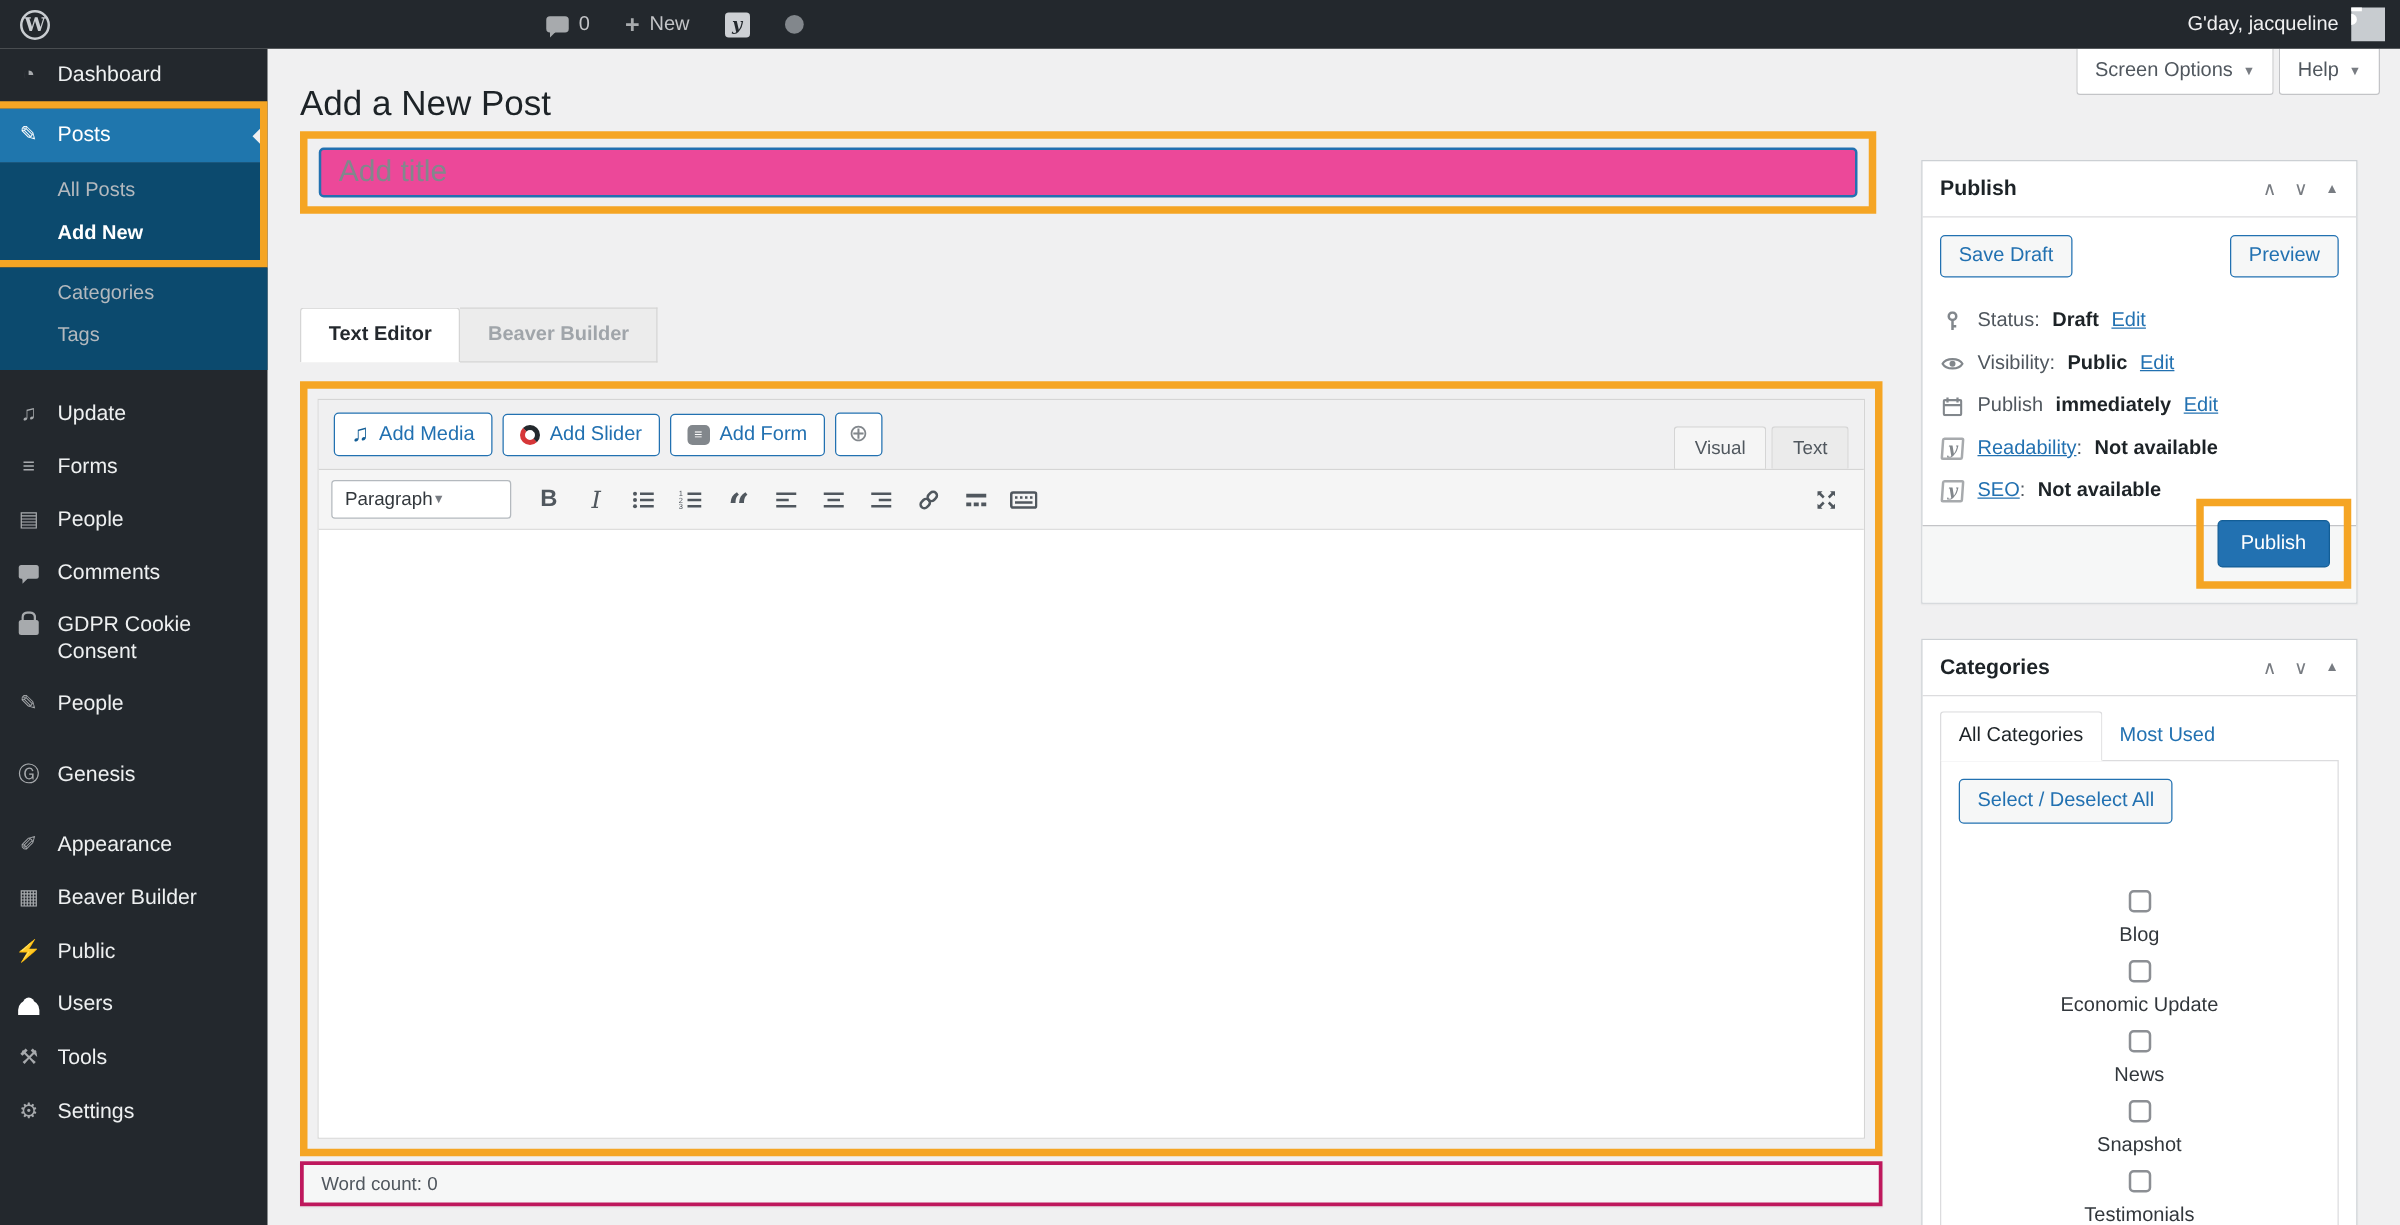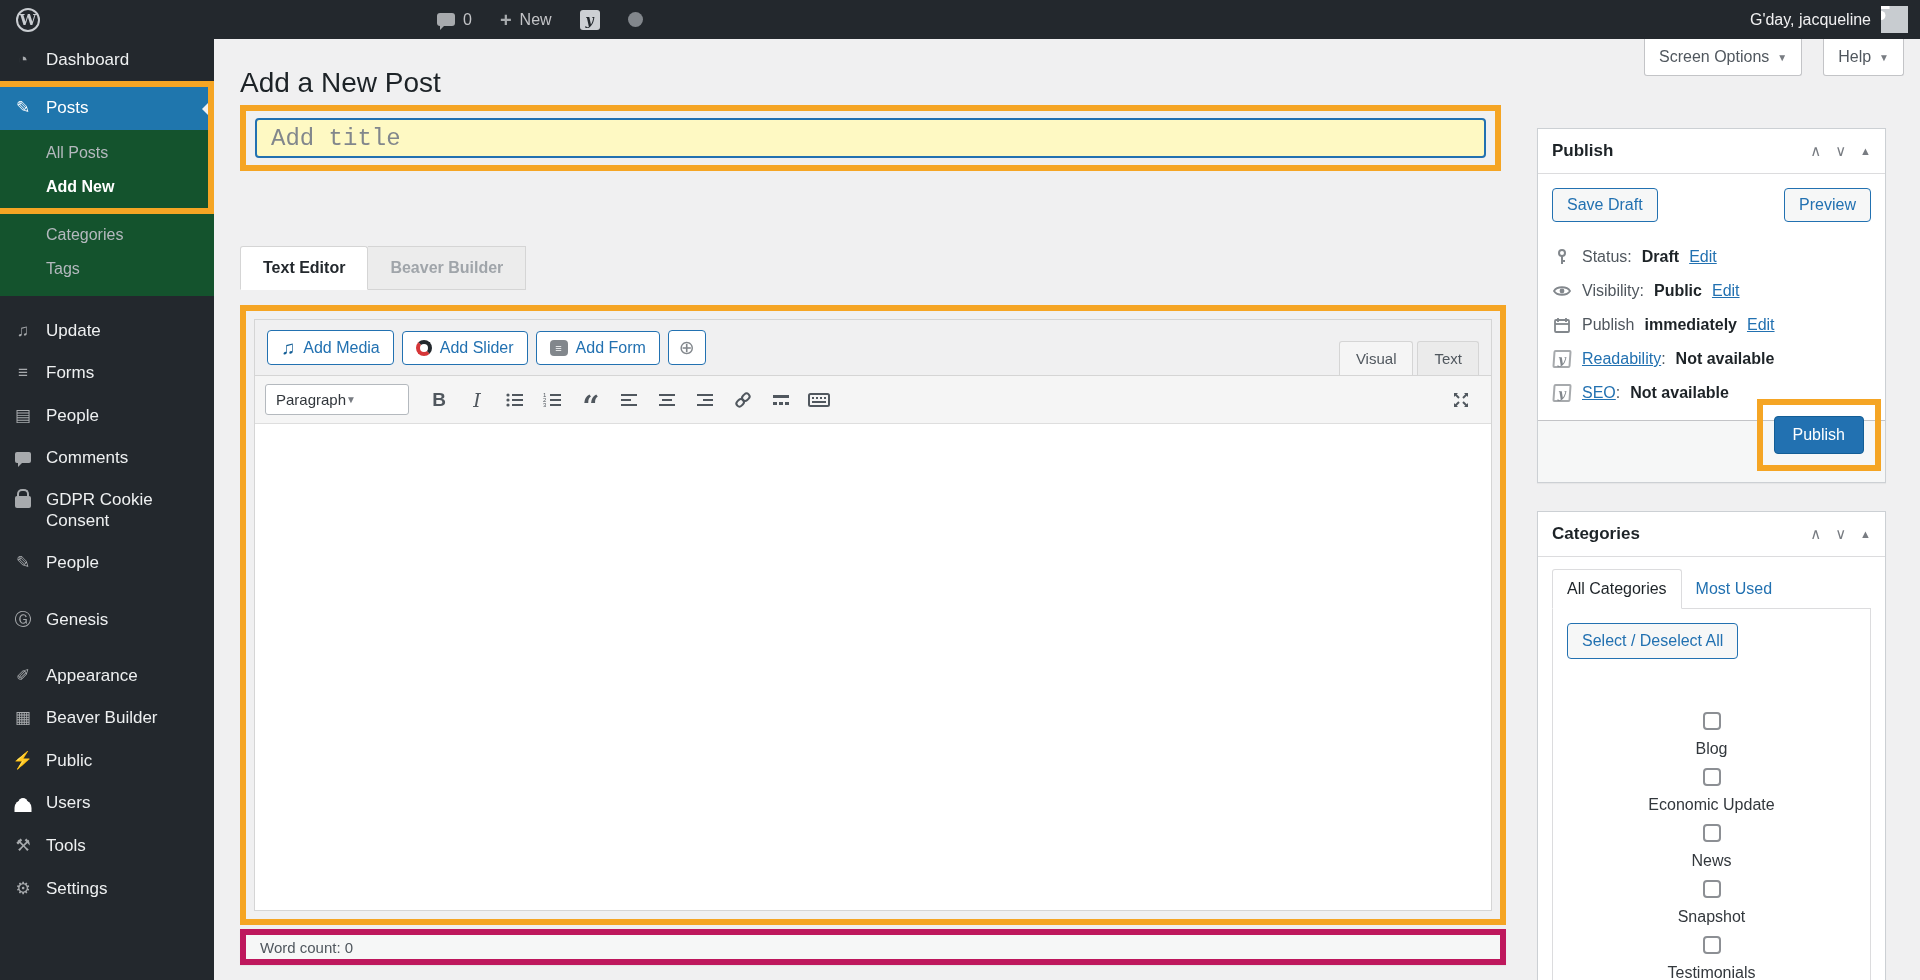--- a/index.html
+++ b/index.html
@@ -36,49 +36,49 @@
   #sidebar { position:absolute; left:0; top:39px; width:214px; bottom:0;
     background:#23282d; color:#eef0f1; z-index:40; }
   .menu-item { display:flex; align-items:flex-start; gap:12px; padding:11px 10px 11px 12px;
     font-size:17px; cursor:pointer; line-height:1.2; }
   .menu-item .mi-icon { width:22px; min-width:22px; text-align:center; color:#a7aaad;
     font-size:17px; line-height:1.2; }
   .menu-item.active { background:#1f76ad; color:#fff; position:relative; }
   .menu-item.active .mi-icon { color:#fff; }
   .active-arrow { position:absolute; right:0; top:50%; transform:translateY(-50%);
     border:6px solid transparent; border-right-color:#f0f0f1; }
-  .submenu { background:#14532d; padding:6px 0 10px 0; }
+  .submenu { background:#0c4a6e; padding:6px 0 10px 0; }
   .submenu-item { padding:8px 12px 8px 46px; font-size:16px; color:#b4b9be; cursor:pointer; }
   .submenu-item.current { color:#fff; font-weight:bold; }
   .sep { height:14px; }
   .icon-lock { position:relative; display:inline-block; width:16px; height:12px;
     background:#a7aaad; border-radius:2px; margin-top:6px; }
   .icon-lock::before { content:""; position:absolute; left:2px; top:-7px; width:8px; height:8px;
     border:2.5px solid #a7aaad; border-bottom:none; border-radius:5px 5px 0 0; }
   .icon-bubble-s { position:relative; display:inline-block; width:16px; height:11px;
     background:#a7aaad; border-radius:2px; margin-top:4px; }
   .icon-bubble-s::after { content:""; position:absolute; left:3px; bottom:-4px;
     border:3.5px solid transparent; border-top-color:#a7aaad; border-left-color:#a7aaad; }
 
   
   #content { position:absolute; left:214px; top:39px; right:0; bottom:0; background:#f0f0f1; }
-  .screen-tabs { position:absolute; right:16px; top:0; display:flex; gap:21px; z-index:10; }
+  .screen-tabs { position:absolute; right:16px; top:0; display:flex; gap:4px; z-index:10; }
   .screen-tab { background:#fff; border:1px solid #c3c4c7; border-top:none;
     padding:9px 14px; font-size:16px; color:#50575e; border-radius:0 0 3px 3px; cursor:pointer;
     display:flex; align-items:center; gap:8px; }
   .tri-down { font-size:10px; color:#787c82; }
   h1.page-title { font-size:28px; font-weight:400; color:#1d2327; margin:28px 0 0 26px; }
 
   .hl { border:6px solid #f5a524; }
 
   .title-wrap { position:absolute; left:26px; top:66px; width:1261px; height:66px;
     padding:7px 9px; background:#f0f0f1; }
   #title-input { width:100%; height:100%; border:2px solid #2271b1; border-radius:4px;
-    font-size:24px; padding:0 14px; color:#1d2327; background:#fef9c3; outline:none;
-    font-family:Liberation Mono, monospace; }
+    font-size:24px; padding:0 14px; color:#1d2327; background:#ec4899; outline:none;
+    font-family:Liberation Sans, sans-serif; }
   #title-input::placeholder { color:#82878c; opacity:1; }
 
   .editor-tabs { position:absolute; left:26px; top:207px; display:flex; }
   .etab { padding:12px 22px; font-size:16px; cursor:pointer; border:1px solid #d5d5d5; }
   .etab.active { background:#fff; font-weight:bold; color:#23282d; border-bottom-color:#fff; border-radius:3px 3px 0 0; }
   .etab.inactive { background:#ececec; color:#a0a5aa; font-weight:bold; border-left:none; }
 
   .editor-wrap { position:absolute; left:26px; top:266px; width:1266px; height:620px;
     background:#f0f0f1; padding:8px; }
   .editor-box { width:100%; height:100%; background:#fff; border:1px solid #d5d5d5;
@@ -108,21 +108,21 @@
   .fbtn { width:32px; height:30px; display:flex; align-items:center; justify-content:center;
     color:#50575e; cursor:pointer; border-radius:2px; }
   .fbtn svg { display:block; }
   .fb-bold { font-weight:bold; font-size:19px; }
   .fb-italic { font-family:"DejaVu Serif", serif; font-style:italic; font-size:19px; }
   .fb-quote { font-family:"DejaVu Serif", serif; font-size:30px; line-height:10px; padding-top:14px; font-weight:bold; }
   .fullscreen-btn { position:absolute; right:14px; }
   .canvas { flex:1; background:#fff; }
 
   .wordcount-bar { position:absolute; left:26px; top:890px; width:1266px; height:36px;
-    background:#f6f7f7; border:6px solid #be185d; display:flex; align-items:center;
+    background:#f6f7f7; border:3px solid #be185d; display:flex; align-items:center;
     padding:0 14px; font-size:15px; color:#50575e; box-shadow:0 1px 1px rgba(0,0,0,.04); }
   .postbox-header { display:flex; align-items:center; justify-content:space-between;
     padding:12px 14px; border-bottom:1px solid #dcdcde; }
   .postbox-title { font-size:17px; font-weight:bold; color:#1d2327; }
   .pb-controls { display:flex; align-items:center; gap:14px; color:#787c82; }
   .pb-controls span { cursor:pointer; font-size:15px; }
   .pb-toggle { font-size:11px !important; }
 
   
   .right-col { position:absolute; left:1323px; top:89px; width:349px; }

